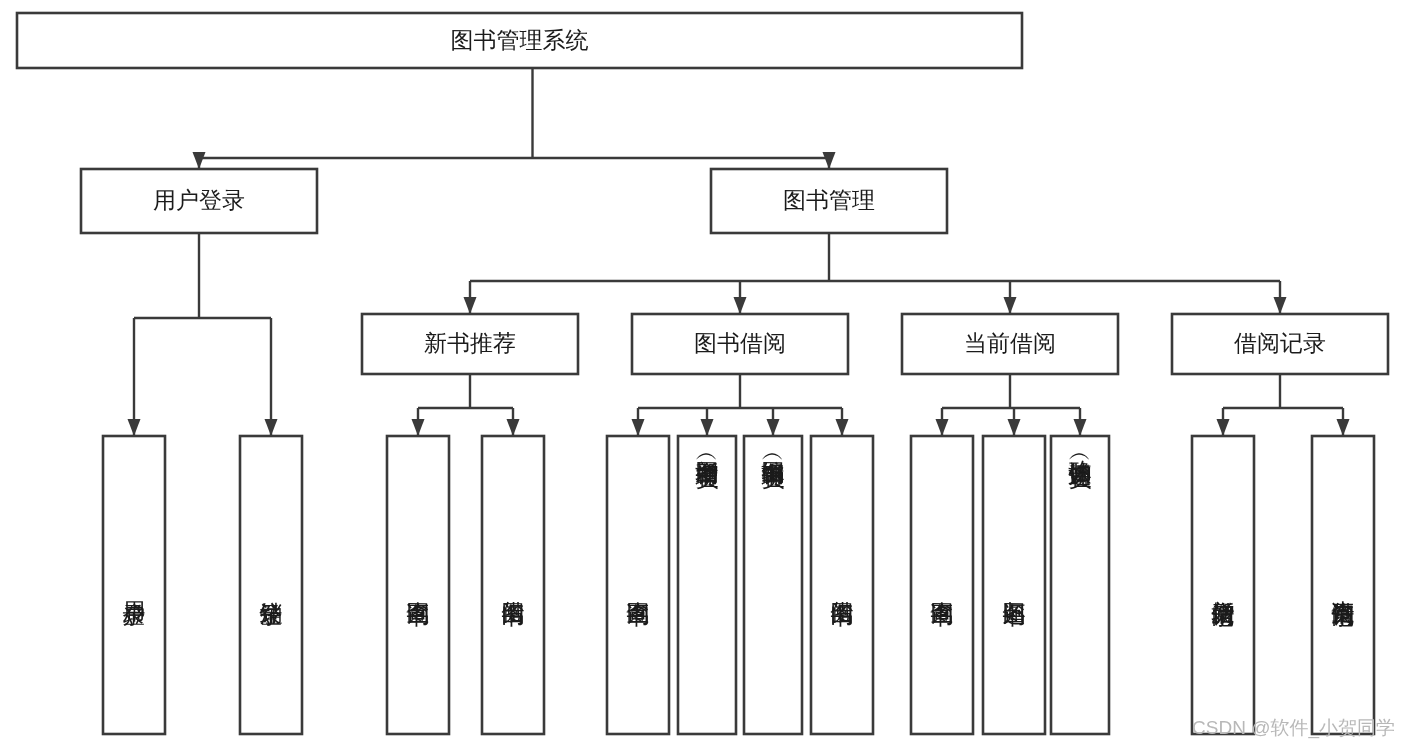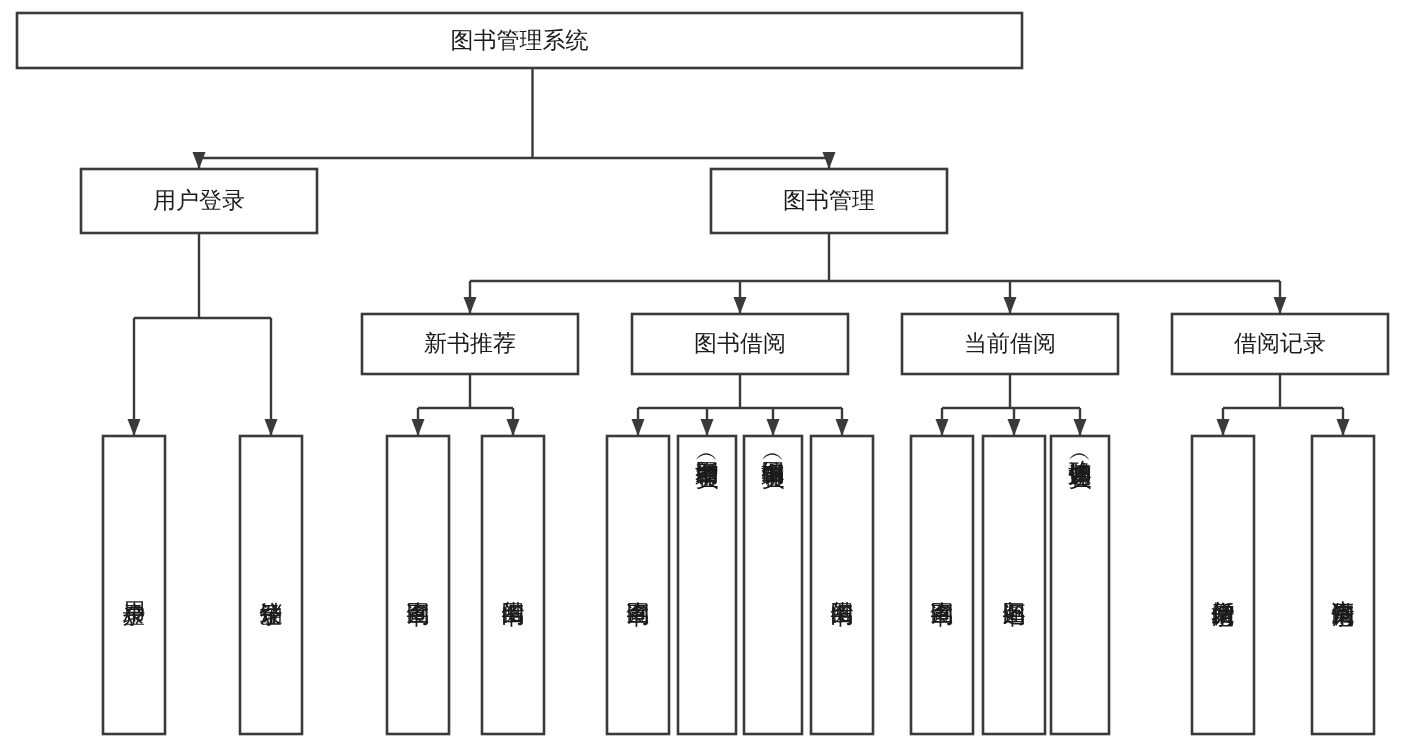--- a/index.html
+++ b/index.html
@@ -205,13 +205,14 @@
         <span class="vlabel-text" style="padding-top: 6px;">确认归还（管理员）</span>
       </div>
       <div class="vlabel-wrap" style="left: 1192px; top: 436px; width: 62px; height: 298px; align-items: center;">
         <span class="vlabel-text">新增借阅记录</span>
       </div>
       <div class="vlabel-wrap" style="left: 1312px; top: 436px; width: 62px; height: 298px; align-items: center;">
         <span class="vlabel-text">查询借阅记录</span>
       </div>
     </div>
 
+  <div class="watermark">CSDN @软件_小贺同学</div>
 </div>
 
 </body></html>

